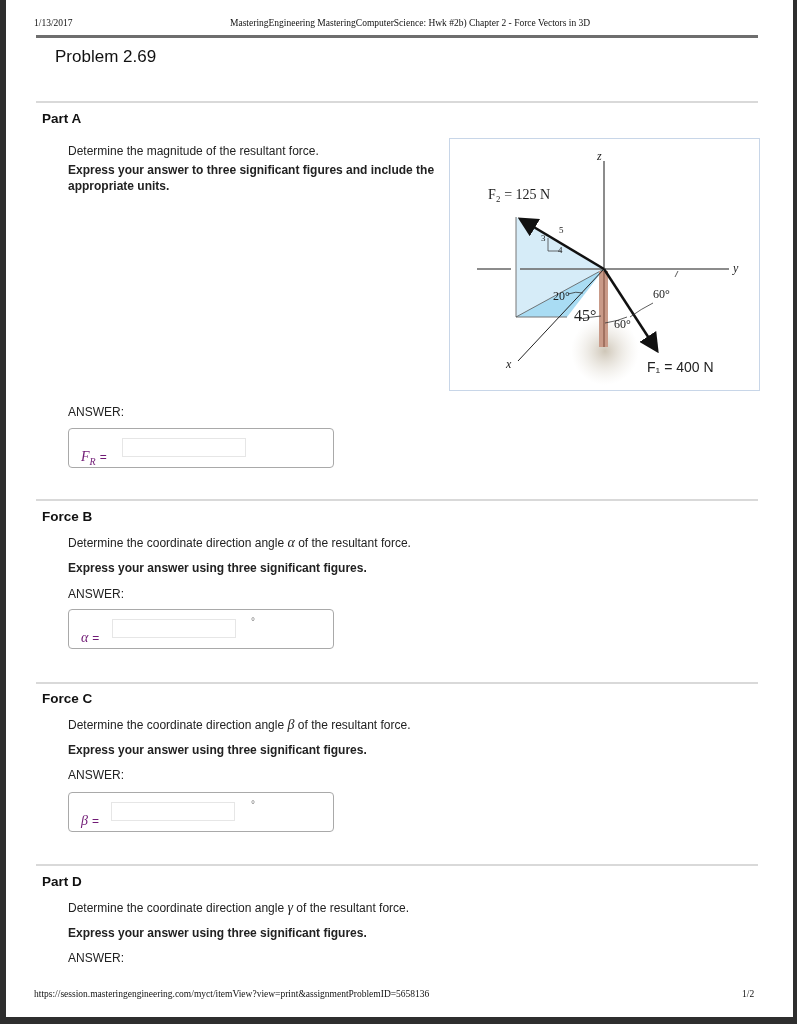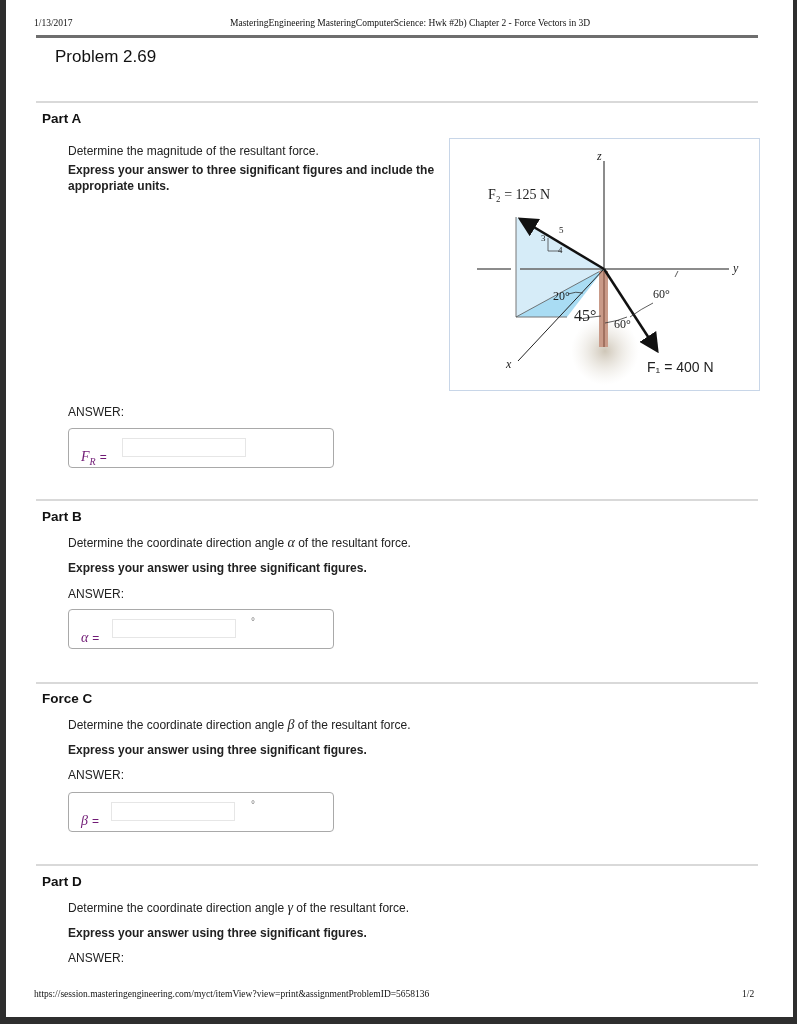--- a/index.html
+++ b/index.html
@@ -95,21 +95,21 @@
   <div style="position:absolute; left:203px; top:148px; font-family:'Liberation Serif',serif; font-size:12px; color:#222;">60°</div>
 </div>
 
 <div class="txt" style="top:404px;">ANSWER:</div>
 <div class="ans-box" style="top:428px;">
   <span class="ans-sym"><span>F</span><sub>R</sub><span class="ans-eq">=</span></span>
   <input class="ans-input" style="left: 53px;" type="text" value="">
 </div>
 
 <div class="sep" style="top:499px;"></div>
-<div class="part-label" style="top:509px;">Part B</div>
+<div class="part-label" style="top:509px;">Force B</div>
 <div class="txt" style="top:535px;"><span>Determine the coordinate direction angle </span><span class="greek">α</span><span> of the resultant force.</span></div>
 <div class="txt b" style="top:560px;">Express your answer using three significant figures.</div>
 <div class="txt" style="top:586px;">ANSWER:</div>
 <div class="ans-box" style="top:609px;">
   <span class="ans-sym"><span>α</span><span class="ans-eq">=</span></span>
   <input class="ans-input" style="left: 43px;" type="text" value="">
   <span class="deg" style="left:182px;">°</span>
 </div>
 
 <div class="sep" style="top:682px;"></div>

